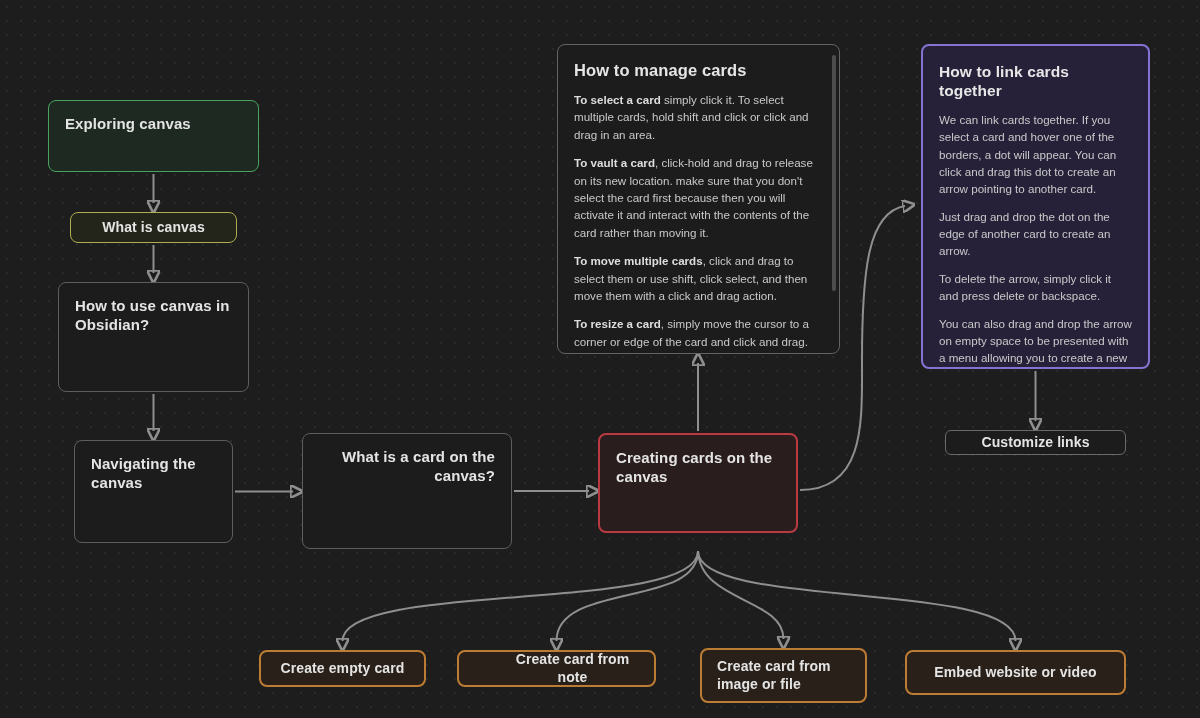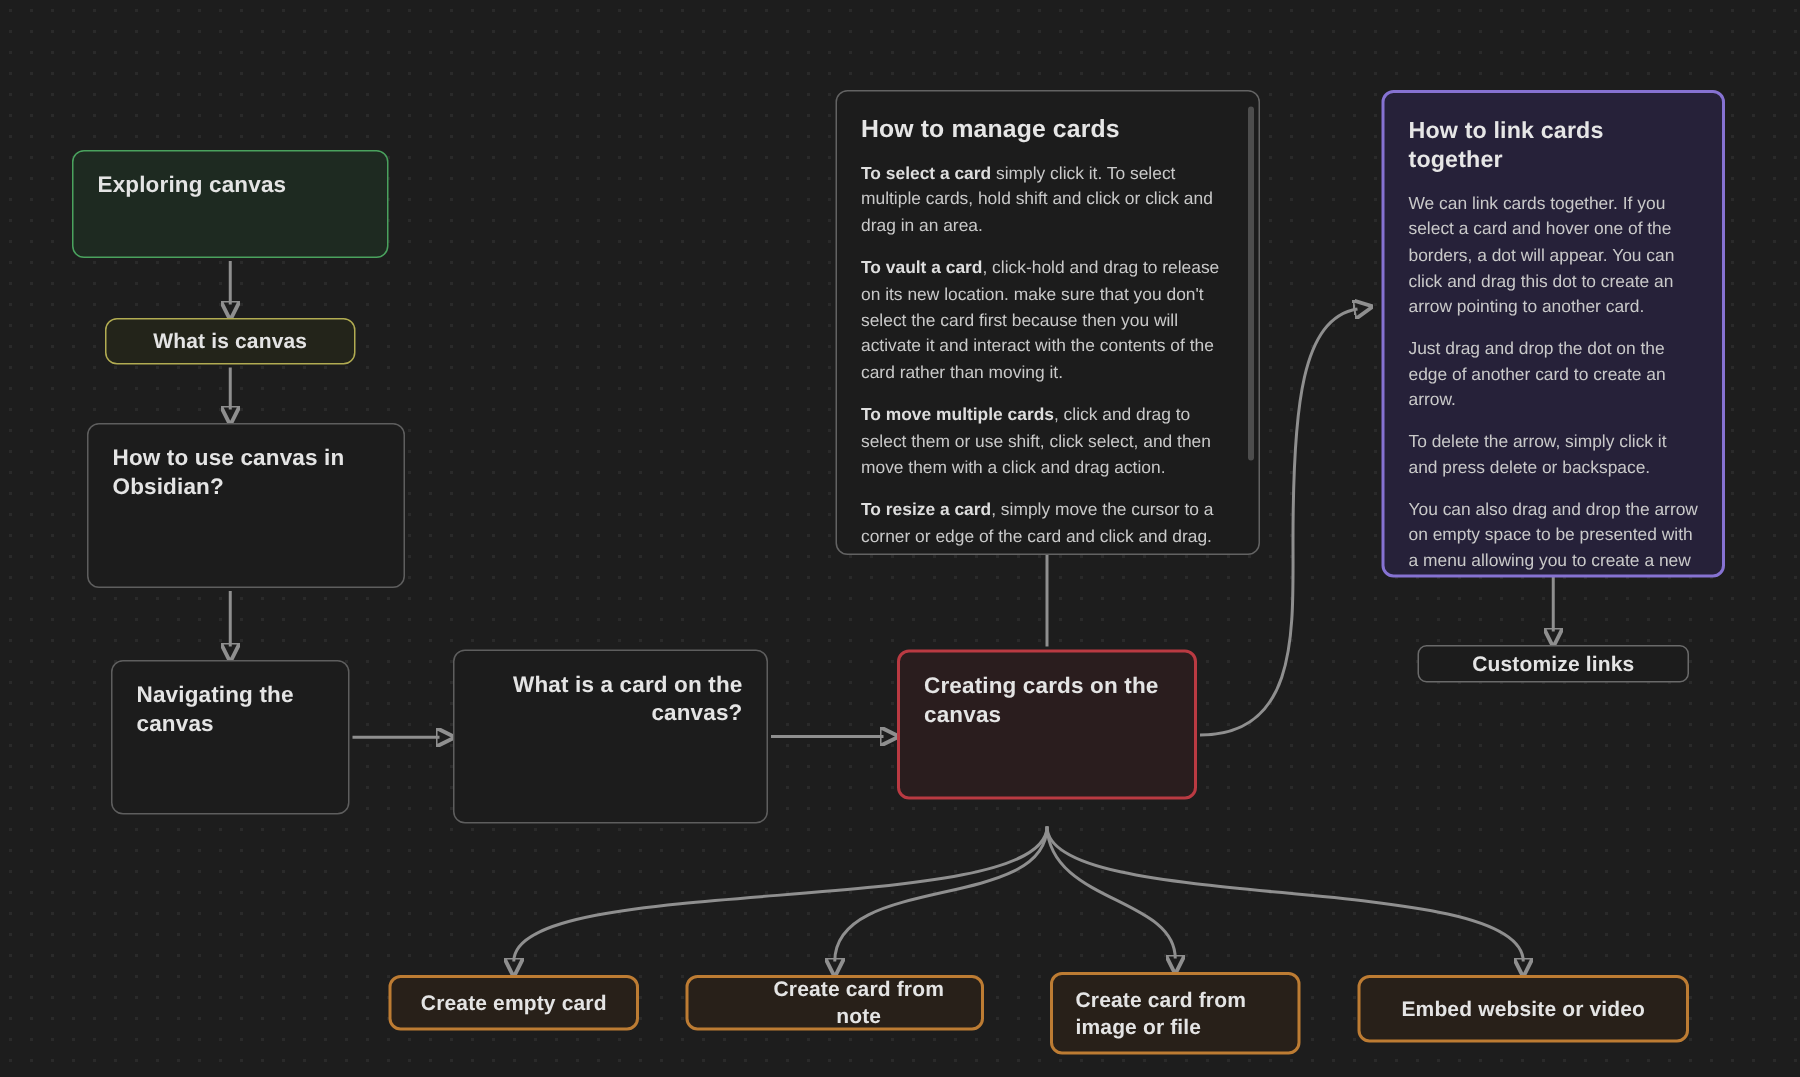--- a/index.html
+++ b/index.html
@@ -17,21 +17,21 @@
     border:1.8px solid #5e5e5e;background:#1c1c1c;color:#e2e2e2;
   }
   .card .title{
     font-weight:700;font-size:15px;line-height:1.28;color:#e4e4e4;
     padding:13px 16px 0 16px;letter-spacing:.1px;
   }
   .pill{display:flex;align-items:center;justify-content:center;text-align:center;}
   .pill .title{padding:0 12px;font-size:14px;}
   .pill-left{display:flex;align-items:center;}
   .pill-left .title{padding:0 15px;font-size:14px;text-align:left;}
-  .bigcard{overflow:hidden;margin-top:16px;}
+  .bigcard{overflow:hidden;}
   .bigcard .btitle{font-weight:700;color:#e6e6e6;padding:16px 16px 0 16px;letter-spacing:.1px;}
   #card-manage .btitle{font-size:16.5px;}
   #card-link .btitle{font-size:15.5px;line-height:1.25;}
   .bigcard p{
     margin:10px 16px 0 16px;font-size:11.6px;line-height:1.5;color:#c9c9c9;
   }
   .bigcard p b{color:#dedede;}
   #card-manage p{margin-top:11px;}
   .scroll-thumb{
     position:absolute;right:3px;top:10px;width:4px;height:236px;
@@ -64,21 +64,21 @@
   </svg>
 
   <div class="card" style="left: 48px; top: 100px; width: 211px; height: 72px; border-color: rgb(74, 162, 94); background: rgb(30, 42, 33);">
     <div class="title">Exploring canvas</div>
   </div>
 
   <div class="card pill" style="left: 70px; top: 212px; width: 167px; height: 31px; border-color: rgb(178, 172, 82); background: rgb(35, 36, 26);">
     <div class="title">What is canvas</div>
   </div>
 
-  <div class="card" style="left: 58px; top: 282px; width: 212px; height: 110px; border-color: rgb(94, 94, 94); background: rgb(28, 28, 28);">
+  <div class="card" style="left: 58px; top: 282px; width: 191px; height: 110px; border-color: rgb(94, 94, 94); background: rgb(28, 28, 28);">
     <div class="title">How to use canvas in Obsidian?</div>
   </div>
 
   <div class="card" style="left: 74px; top: 440px; width: 159px; height: 103px; border-color: rgb(94, 94, 94); background: rgb(28, 28, 28);">
     <div class="title">Navigating the canvas</div>
   </div>
 
   <div class="card" style="left: 302px; top: 433px; width: 210px; height: 116px; border-color: rgb(94, 94, 94); background: rgb(28, 28, 28); text-align: right;">
     <div class="title">What is a card on the canvas?</div>
   </div>

